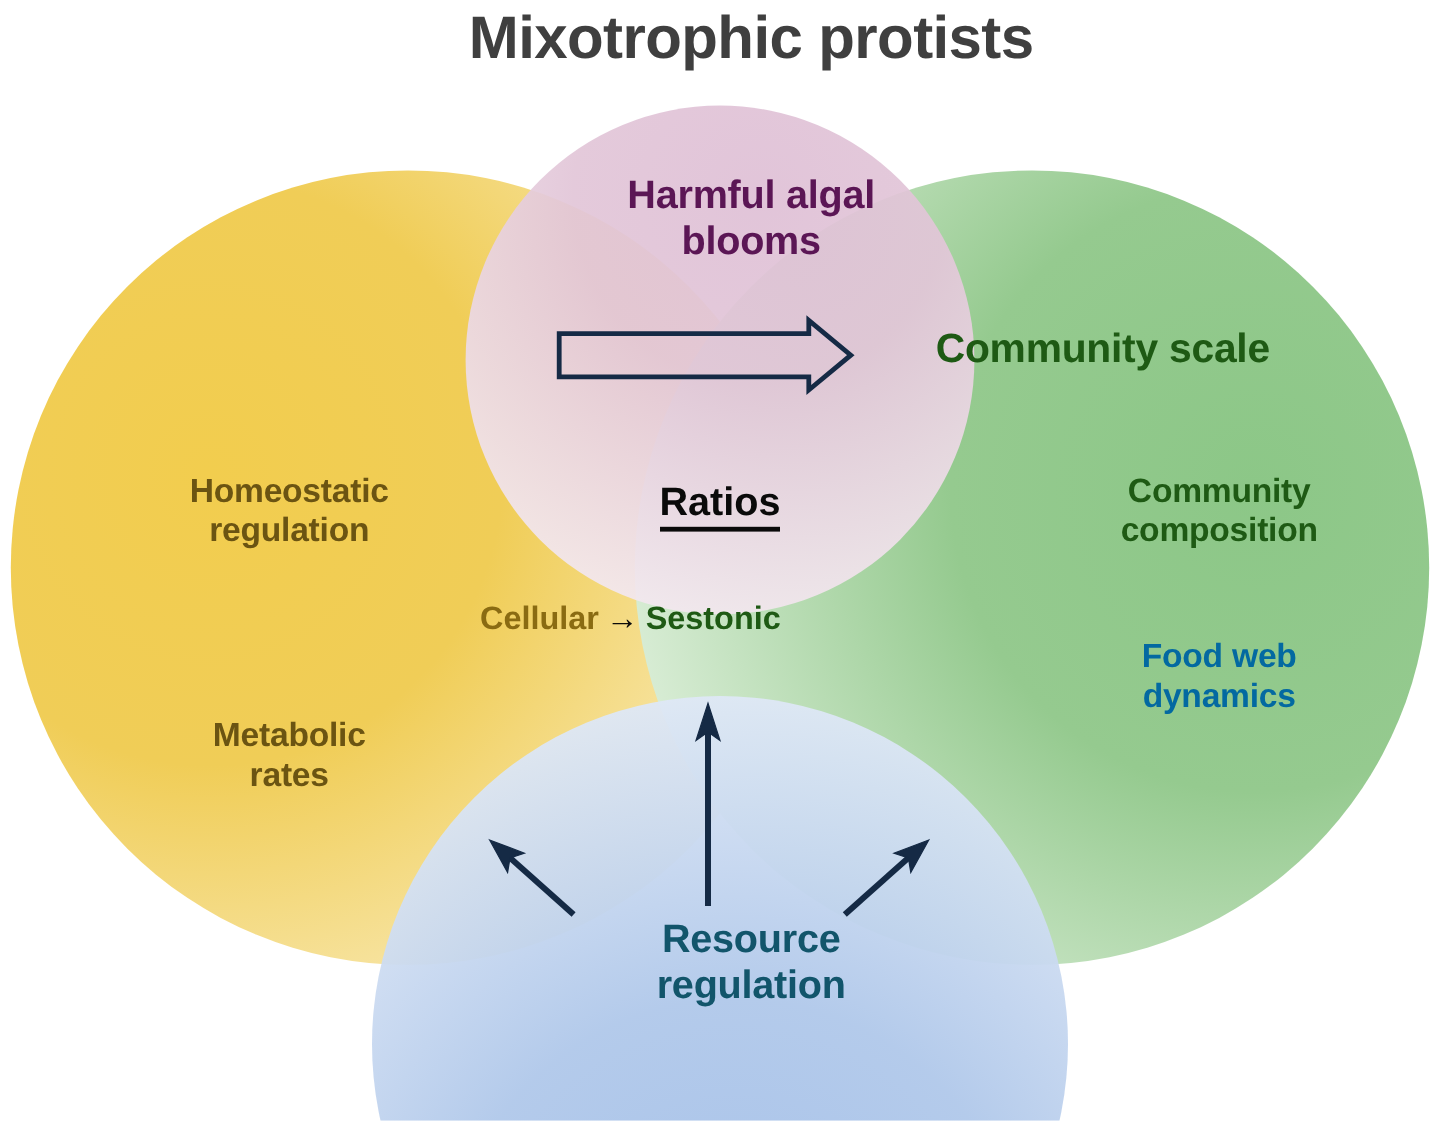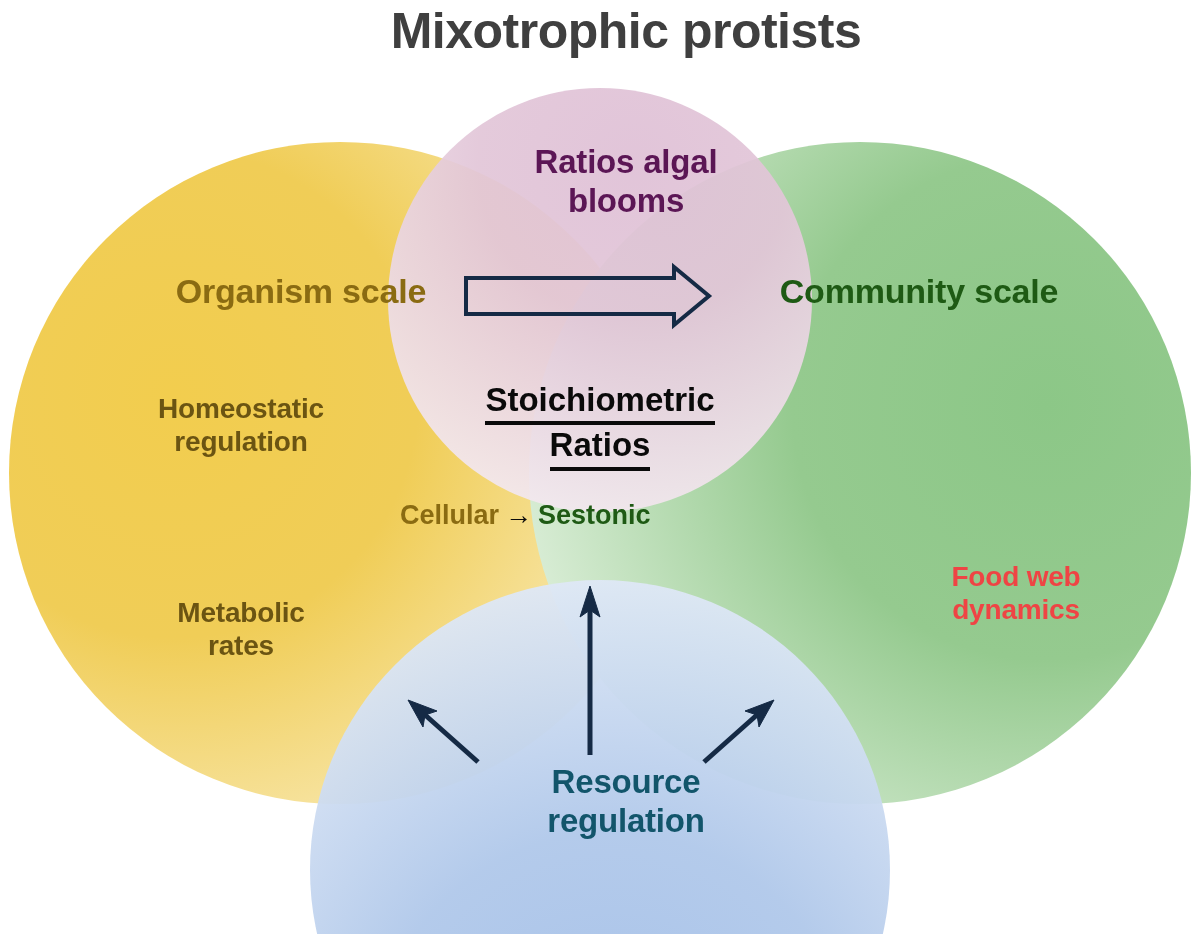--- a/index.html
+++ b/index.html
@@ -79,24 +79,24 @@
   }
   #community-composition-label {
     left: 810px;
     top: 392px;
     width: 360px;
     font-size: 28px;
     color: #1e5a14;
   }
   #foodweb-label {
     left: 810px;
-    top: 560px;
-    width: 360px;
-    font-size: 28px;
-    color: #ef4444;
+    top: 530px;
+    width: 360px;
+    font-size: 28px;
+    color: #0369a1;
   }
   #resource-label {
     left: 420px;
     top: 763px;
     width: 360px;
     font-size: 33px;
     color: #12556b;
   }
   #stoich-block {
     position: absolute;
@@ -179,42 +179,42 @@
       </g>
       <g>
         <line x1="704" y1="762" x2="758" y2="714" stroke-width="5"></line>
         <path d="M 774 700 L 745 711 L 757 715 L 759 727 Z" stroke-width="1"></path>
       </g>
     </g>
   </svg>
 
   <div class="lbl" id="page-title">Mixotrophic protists</div>
 
-  <div class="lbl" id="hab-label">Ratios algal
+  <div class="lbl" id="hab-label">Harmful algal
 blooms</div>
 
-  <div class="lbl" id="organism-scale-label">Organism scale</div>
 
   <div class="lbl" id="community-scale-label">Community scale</div>
 
   <div class="lbl" id="homeostatic-label">Homeostatic
 regulation</div>
 
   <div class="lbl" id="metabolic-label">Metabolic
 rates</div>
 
+  <div class="lbl" id="community-composition-label">Community
+composition</div>
 
   <div class="lbl" id="foodweb-label">Food web
 dynamics</div>
 
   <div class="lbl" id="resource-label">Resource
 regulation</div>
 
   <div id="stoich-block">
-    <div class="stoich-line">Stoichiometric</div>
     <br>
     <div class="stoich-line">Ratios</div>
   </div>
 
   <div id="flow-line">
     <span class="cellular">Cellular</span><span class="arrowglyph">→</span><span class="sestonic">Sestonic</span>
   </div>
 
 </div>
 

